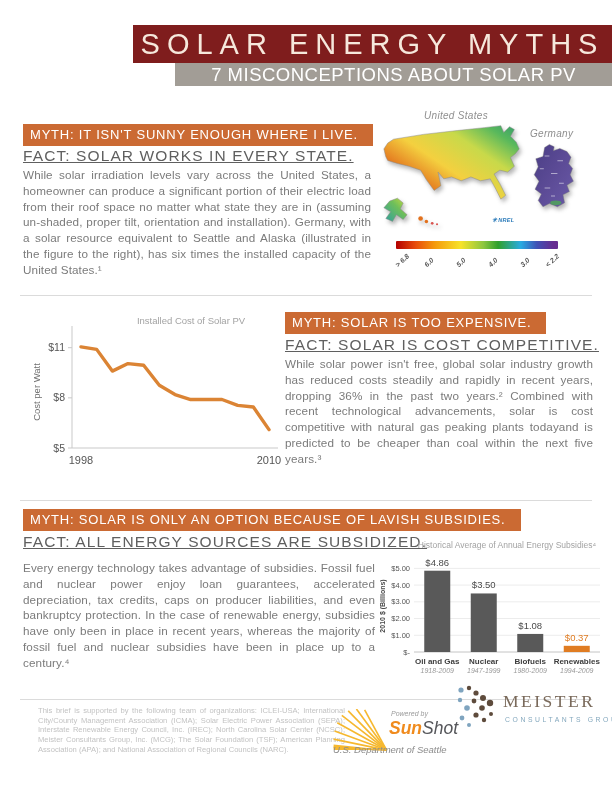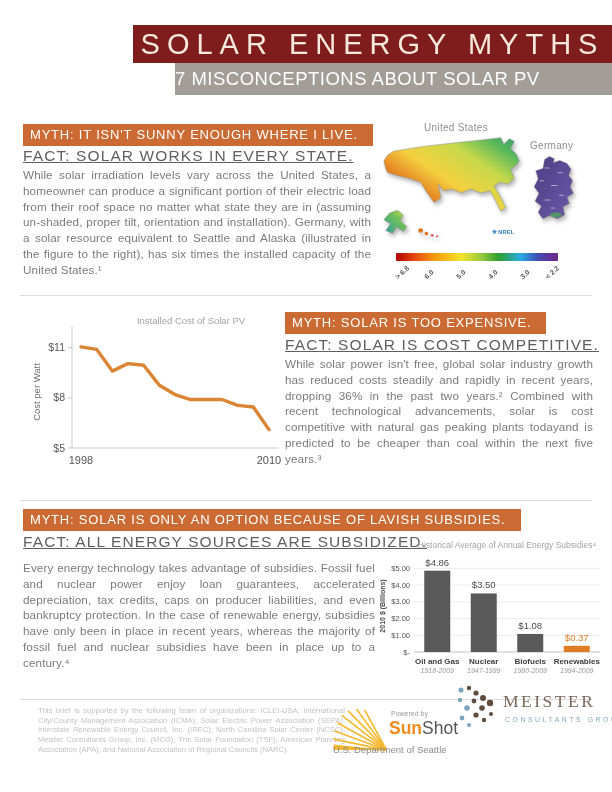--- a/index.html
+++ b/index.html
@@ -3,51 +3,51 @@
 <meta charset="utf-8">
 <style>
   html,body{margin:0;padding:0;background:#ffffff;}
   .page{position:relative;width:612px;height:792px;background:#fff;overflow:hidden;
         font-family:"Liberation Sans",sans-serif;}
 
   
   .banner-orange{position:absolute;left:133px;top:25px;right:0;height:38px;background:#7f1d1d;
                  display:flex;align-items:center;justify-content:center;}
   .banner-orange span{color:#F6E8DC;font-size:29px;letter-spacing:7px;font-weight:300;white-space:nowrap;}
-  .banner-gray{position:absolute;left:175px;top:63px;right:0;height:32px;background:#A29D96;
-               display:flex;align-items:center;justify-content:flex-start;}
+  .banner-gray{position:absolute;left:175px;top:63px;right:0;height:23px;background:#A29D96;
+               display:flex;align-items:center;justify-content:center;}
   .banner-gray span{color:#fff;font-size:18.5px;letter-spacing:.5px;white-space:nowrap;}
 
   .myth{position:absolute;background:#CB6A33;color:#fff;font-size:13px;letter-spacing:.8px;
         padding:3px 15px 4px 7px;white-space:nowrap;}
   .fact{position:absolute;color:#5f5f5f;font-size:15.5px;letter-spacing:1.1px;white-space:nowrap;text-decoration:underline;}
   .body-text{position:absolute;margin:0;color:#7b7b7b;font-size:11.7px;line-height:15.8px;
              text-align:justify;letter-spacing:.1px;}
 
   .divider{position:absolute;left:20px;right:20px;height:0;border-top:1px solid #DBDBDB;}
 
   
-  .map-figure{position:absolute;left:380px;top:120px;width:212px;height:172px;}
+  .map-figure{position:absolute;left:380px;top:108px;width:212px;height:172px;font-style:italic;}
   .map-caption{position:absolute;color:#8f8f8f;font-size:10px;letter-spacing:.3px;}
   .mapshadow{filter:drop-shadow(2px 3px 2px rgba(90,90,90,.45));}
   .colorscale{position:absolute;height:8px;border-radius:1px;
      background:linear-gradient(90deg,#B30000 0%,#E84C0C 12%,#F59B0C 24%,#F7E32A 40%,
                 #8CC63F 54%,#2FA02C 63%,#29ABE2 77%,#3F51B5 87%,#662D91 97%);}
   .scale-lab{position:absolute;font-size:7px;font-weight:bold;color:#555;
              transform:rotate(-42deg);transform-origin:left top;white-space:nowrap;}
   .nrel{position:absolute;font-size:5.5px;color:#2a7ab9;font-weight:bold;letter-spacing:.3px;}
   .nrel .gl{color:#2a7ab9;font-size:6px;margin-right:1px;}
 
   svg text{font-family:"Liberation Sans",sans-serif;}
   .chart{position:absolute;}
 
   
   .credits{position:absolute;left:38px;top:706px;width:307px;margin:0;color:#C3C3C3;
            font-size:7.6px;line-height:9.7px;text-align:justify;}
-  .sunshot{position:absolute;left:333px;top:703px;width:125px;height:62px;}
+  .sunshot{position:absolute;left:333px;top:703px;width:125px;height:62px;font-style:italic;}
   .sunshot .rays{position:absolute;left:0;top:6px;}
   .sunshot .powered{position:absolute;left:58px;top:7px;font-size:7px;color:#9a9a9a;}
   .sunshot .wordmark{position:absolute;left:56px;top:15px;font-size:17.5px;white-space:nowrap;}
   .sunshot .sun{color:#F08B1D;font-weight:bold;}
   .sunshot .shot{color:#55565A;}
   .sunshot .dept{position:absolute;left:0px;top:41px;font-size:9.5px;color:#8c8c8c;white-space:nowrap;}
   .meister{position:absolute;left:457px;top:683px;width:150px;height:56px;}
   .meister .dots{position:absolute;left:0;top:1px;}
   .meister .name{position:absolute;left:46px;top:8px;font-family:"Liberation Serif",serif;
                  font-size:17.5px;color:#7A6A5B;letter-spacing:2.5px;white-space:nowrap;}

